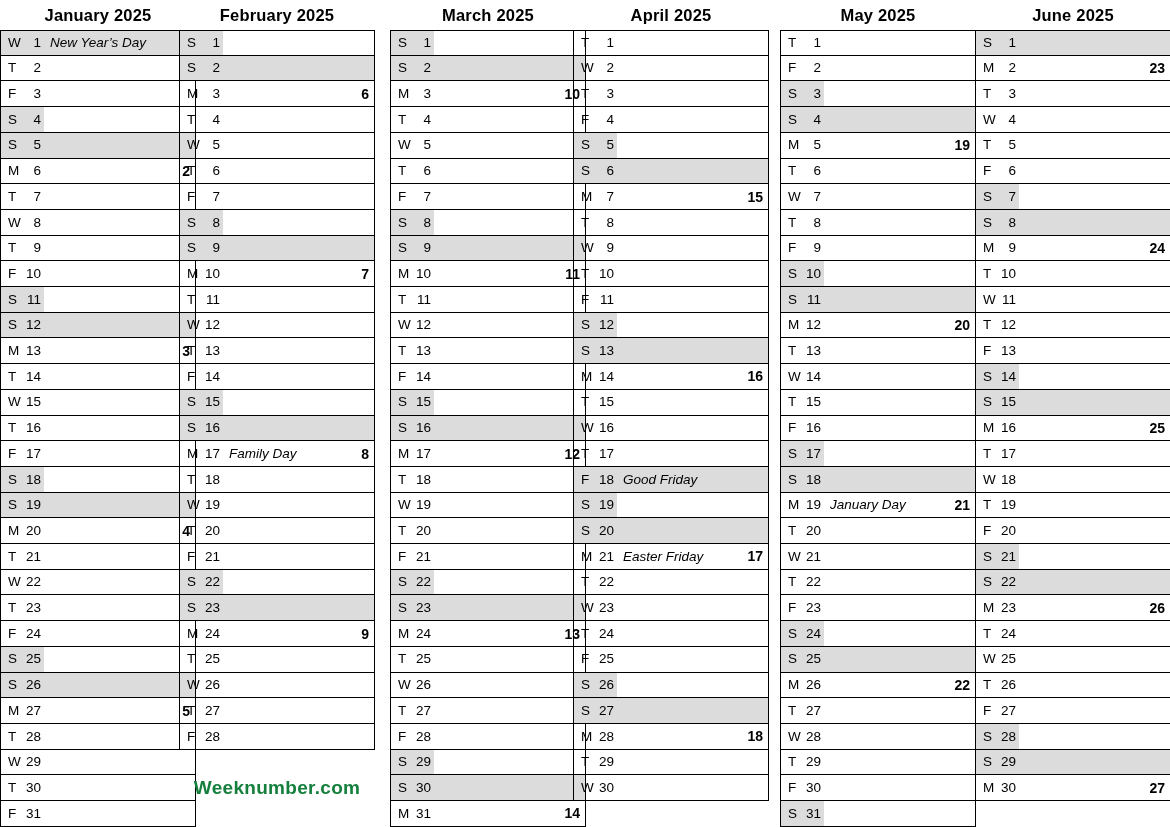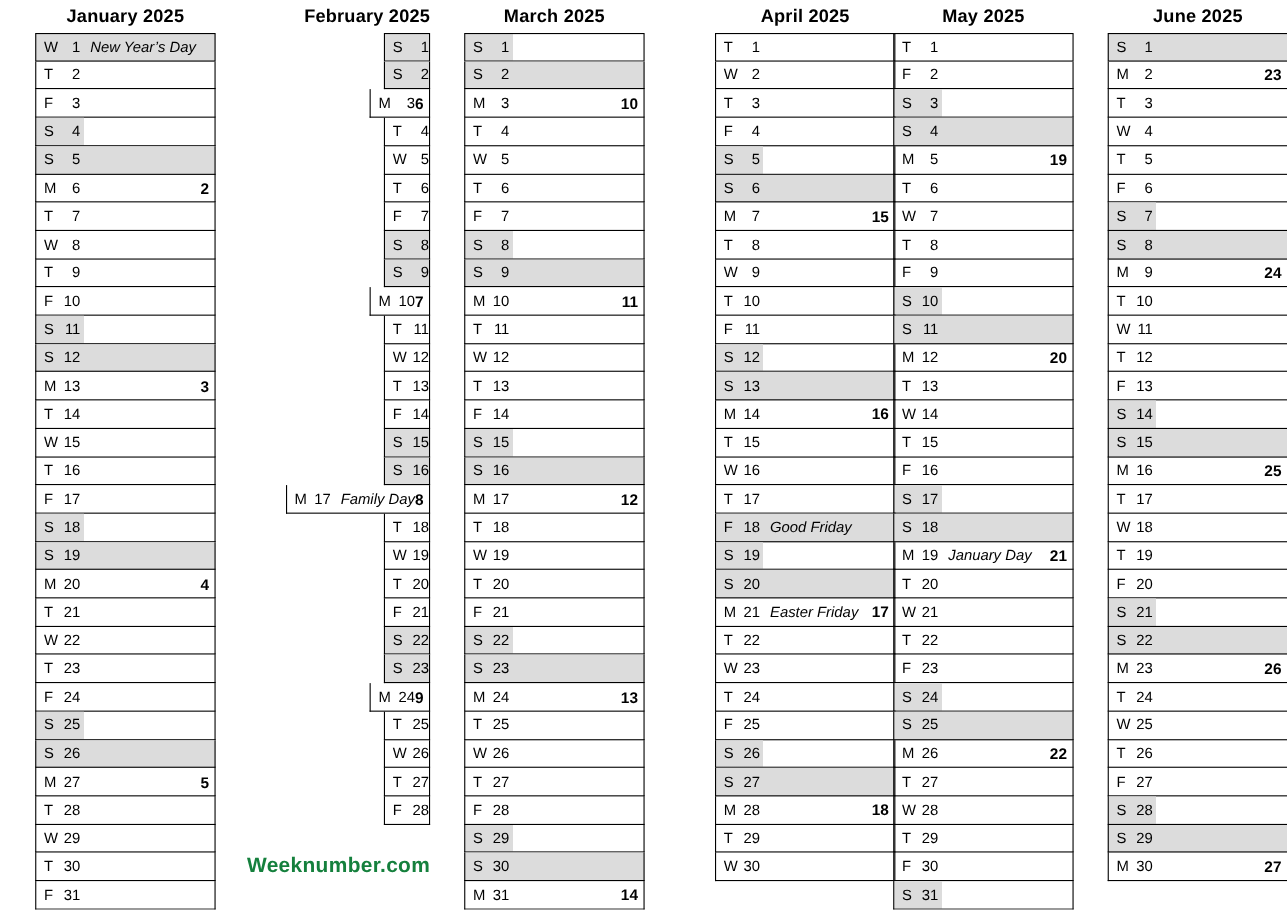--- a/index.html
+++ b/index.html
@@ -2,21 +2,21 @@
 <html style="--shade: #dcdcdc; --border: #000000;"><head>
 <meta charset="utf-8">
 <style>
   :root { --shade:#dcdcdc; --border:#000; }
   html,body { margin:0; padding:0; background:#fff; }
   #calendar {
     position:relative; width:1170px; height:827px; background:#fff;
     font-family:"Liberation Sans", sans-serif; color:#000; overflow:hidden;
   }
   .month { position:absolute; top:0; width:196px; height:827px;
-           display:flex; flex-direction:column; box-sizing:border-box;padding-left:32px; }
+           display:flex; flex-direction:column; box-sizing:border-box; }
   .month-title { height:30px; flex:0 0 30px; display:flex; align-items:center;
                  justify-content:center; font-weight:bold; font-size:16.5px;
                  letter-spacing:0.2px; }
   .day { flex:0 0 25.71px; height:25.71px; box-sizing:border-box;
          border-left:1px solid var(--border); border-right:1px solid var(--border);
          border-bottom:1px solid var(--border);
          display:flex; align-items:center; font-size:13.5px; line-height:1; }
   .day:nth-child(2) { border-top:1px solid var(--border); }
   .day.shade-full { background:var(--shade); }
   .day.shade-left { background:linear-gradient(to right, var(--shade) 0px,
@@ -157,21 +157,21 @@
       </div>
       <div class="day">
         <span class="dl">T</span>
         <span class="dn">30</span>
       </div>
       <div class="day">
         <span class="dl">F</span>
         <span class="dn">31</span>
       </div>
     </div>
-    <div class="month" style="left: 195px; align-items: flex-end;">
+    <div class="month" style="left: 179px;">
       <div class="month-title">February 2025</div>
       <div class="day shade-left">
         <span class="dl">S</span>
         <span class="dn">1</span>
       </div>
       <div class="day shade-full">
         <span class="dl">S</span>
         <span class="dn">2</span>
       </div>
       <div class="day">
@@ -412,21 +412,21 @@
       <div class="day shade-full">
         <span class="dl">S</span>
         <span class="dn">30</span>
       </div>
       <div class="day">
         <span class="dl">M</span>
         <span class="dn">31</span>
         <span class="wk">14</span>
       </div>
     </div>
-    <div class="month" style="left: 618px;">
+    <div class="month" style="left: 573px;">
       <div class="month-title">April 2025</div>
       <div class="day">
         <span class="dl">T</span>
         <span class="dn">1</span>
       </div>
       <div class="day">
         <span class="dl">W</span>
         <span class="dn">2</span>
       </div>
       <div class="day">

